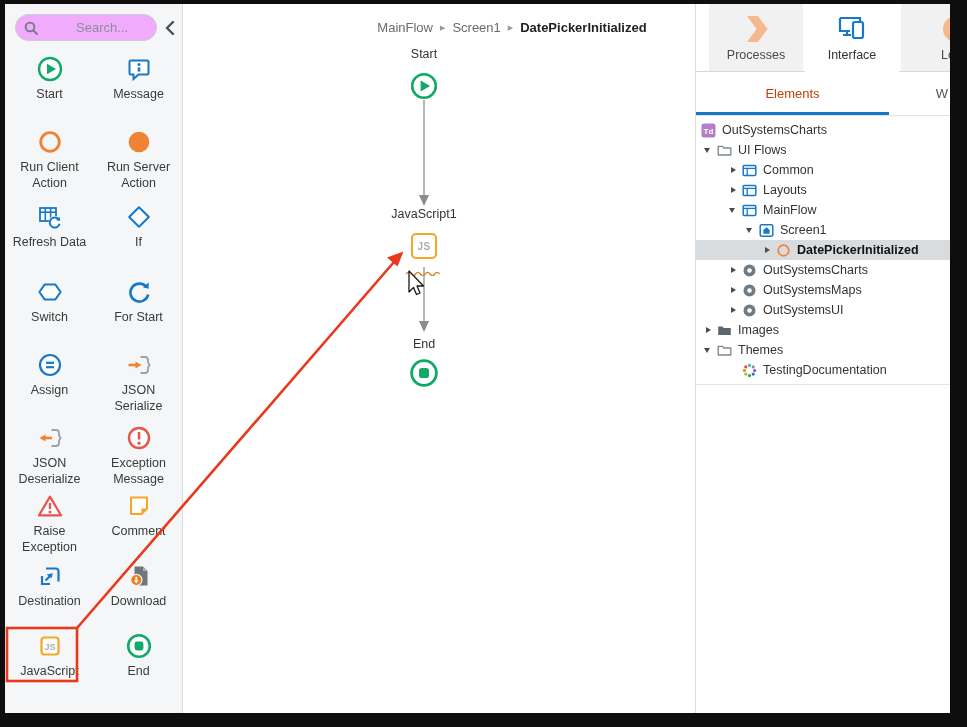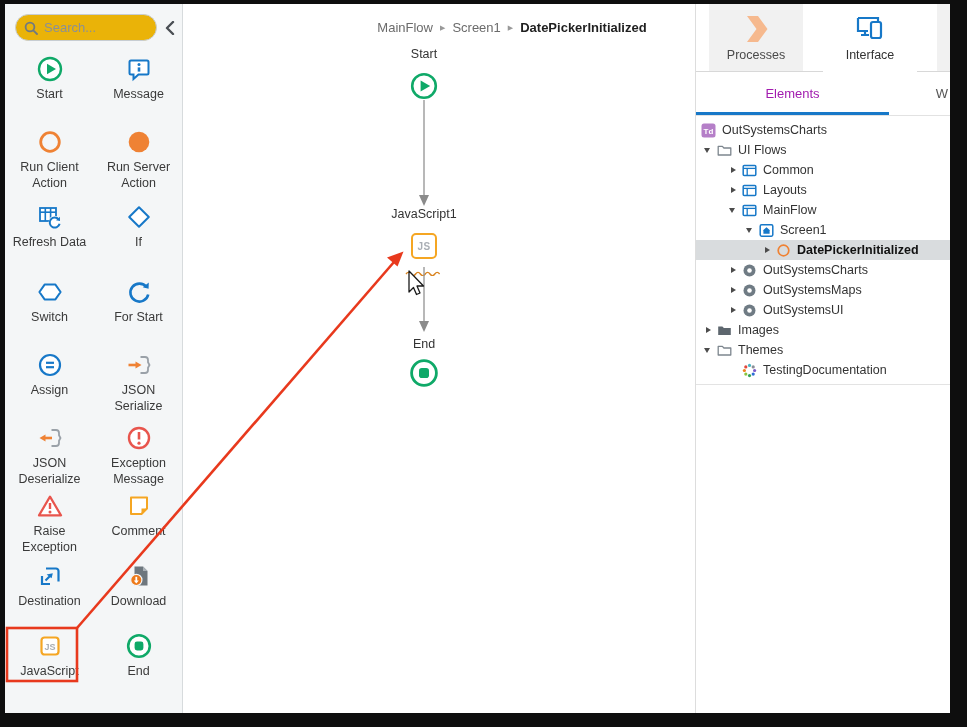--- a/index.html
+++ b/index.html
@@ -3,21 +3,21 @@
 <meta charset="utf-8">
 <style>
   * { margin:0; padding:0; box-sizing:border-box; }
   html,body { width:967px; height:727px; font-family:"Liberation Sans", sans-serif; }
   .frame { position:relative; width:967px; height:727px; background:#0e0e0e; }
   .app { position:absolute; left:5px; top:4px; width:945px; height:709px; background:#fff; display:flex; overflow:hidden; }
 
   
   .toolbox { width:178px; height:100%; background:#f4f6f7; border-right:1px solid #d7dbdd; flex:0 0 178px; position:relative; }
   .search-row { display:flex; align-items:center; margin:10px 6px 0 10px; }
-  .search-pill { display:flex; align-items:center; width:142px; height:27px; background:#eab308; border:1px solid #c7cdd2; border-radius:14px; padding:0 8px; }
+  .search-pill { display:flex; align-items:center; width:142px; height:27px; background:#f0abfc; border:1px solid #c7cdd2; border-radius:14px; padding:0 8px;gap:32px; }
   .search-pill svg { flex:0 0 auto; }
   .search-pill input { border:none; outline:none; width:100%; margin-left:6px; font-size:13px; color:#444; background:transparent; font-family:"Liberation Sans", sans-serif; }
   .search-pill input::placeholder { color:#8a9097; }
   .collapse-btn { margin-left:8px; cursor:pointer; display:flex; align-items:center; }
   .tb-grid { display:grid; grid-template-columns:89px 89px; grid-template-rows:73px 75px 75px 73px 73px 68px 70px 70px 72px; justify-items:center; margin-top:15px; }
   .tb-item { display:flex; flex-direction:column; align-items:center; width:84px; cursor:pointer; }
   .tb-icon { height:26px; display:flex; align-items:center; justify-content:center; }
   .tb-label { margin-top:4px; font-size:12.5px; line-height:16px; color:#3a3a3a; text-align:center; width:80px; }
 
   
@@ -27,30 +27,30 @@
   .crumb.current { font-weight:bold; color:#1f1f1f; }
   .crumb-sep { font-size:7px; color:#999; margin:0 7px; }
   .node-label { position:absolute; width:120px; text-align:center; font-size:12.5px; color:#333; }
   .start-node { position:absolute; left:227px; top:68px; }
   .js-node { position:absolute; left:228px; top:229px; width:26px; height:26px; background:#fff; border:2px solid #f5a623; border-radius:5px; display:flex; align-items:center; justify-content:center; font-size:10px; font-weight:bold; color:#a9aeb4; letter-spacing:.5px; }
   .squiggle { position:absolute; left:222px; top:258px; }
   .end-node { position:absolute; left:226px; top:354px; }
 
   
   .rightpanel { flex:0 0 255px; width:255px; background:#fff; border-left:1px solid #ddd; display:flex; flex-direction:column; overflow:hidden; }
-  .tabstrip { height:68px; background:#fff; display:flex; gap:20px; border-bottom:1px solid #d8d8d8;padding-left:13px; }
+  .tabstrip { height:68px; background:#fff; display:flex; gap:2px; border-bottom:1px solid #d8d8d8;padding-left:13px; }
   .tab { background:#f1f1f1; width:94px; flex:0 0 auto; display:flex; flex-direction:column; align-items:center; justify-content:flex-end; padding-bottom:9px; cursor:pointer; position:relative; }
   .tab.last { width:110px; }
   .tab .tab-ic { height:34px; display:flex; align-items:center; justify-content:center; }
   .tab-label { font-size:12.5px; color:#4a4a4a; margin-top:2px; }
   .tab.active { background:#fff; }
   .tab.active .tab-label { color:#333; }
   .tab.active::after { content:""; position:absolute; left:0; right:0; bottom:-1px; height:1px; background:#fff; }
   .subtabs { height:44px; position:relative; border-bottom:1px solid #e2e2e2; }
-  .subtab { position:absolute; left:0; top:0; width:193px; height:100%; display:flex; align-items:center; justify-content:center; font-size:13px; color:#a21caf; cursor:pointer; }
+  .subtab { position:absolute; left:0; top:0; width:193px; height:100%; display:flex; align-items:center; justify-content:center; font-size:13px; color:#c2410c; cursor:pointer; }
   .subtab-underline { position:absolute; left:0; bottom:0; width:193px; height:3px; background:#1778c8; }
   .subtab-partial { position:absolute; right:2px; top:14px; font-size:13px; color:#555; cursor:pointer; }
   .tree { padding-top:4px; position:relative; }
   .tree-row { height:20px; display:flex; align-items:center; font-size:12.5px; color:#333; cursor:pointer; white-space:nowrap; }
   .tree-row.selected { background:#d9dcde; font-weight:bold; color:#111; }
   .expander { width:10px; height:10px; flex:0 0 10px; margin-right:3px; position:relative; }
   .expander.collapsed::before { content:""; position:absolute; left:2px; top:1.5px; border-left:5px solid #4c4c4c; border-top:3.5px solid transparent; border-bottom:3.5px solid transparent; }
   .expander.expanded::before { content:""; position:absolute; left:0px; top:3px; border-top:5px solid #4c4c4c; border-left:3.5px solid transparent; border-right:3.5px solid transparent; }
   .expander.hidden::before { display:none; }
   .ticon { width:15px; height:15px; flex:0 0 15px; margin-right:6px; display:flex; align-items:center; justify-content:center; }

